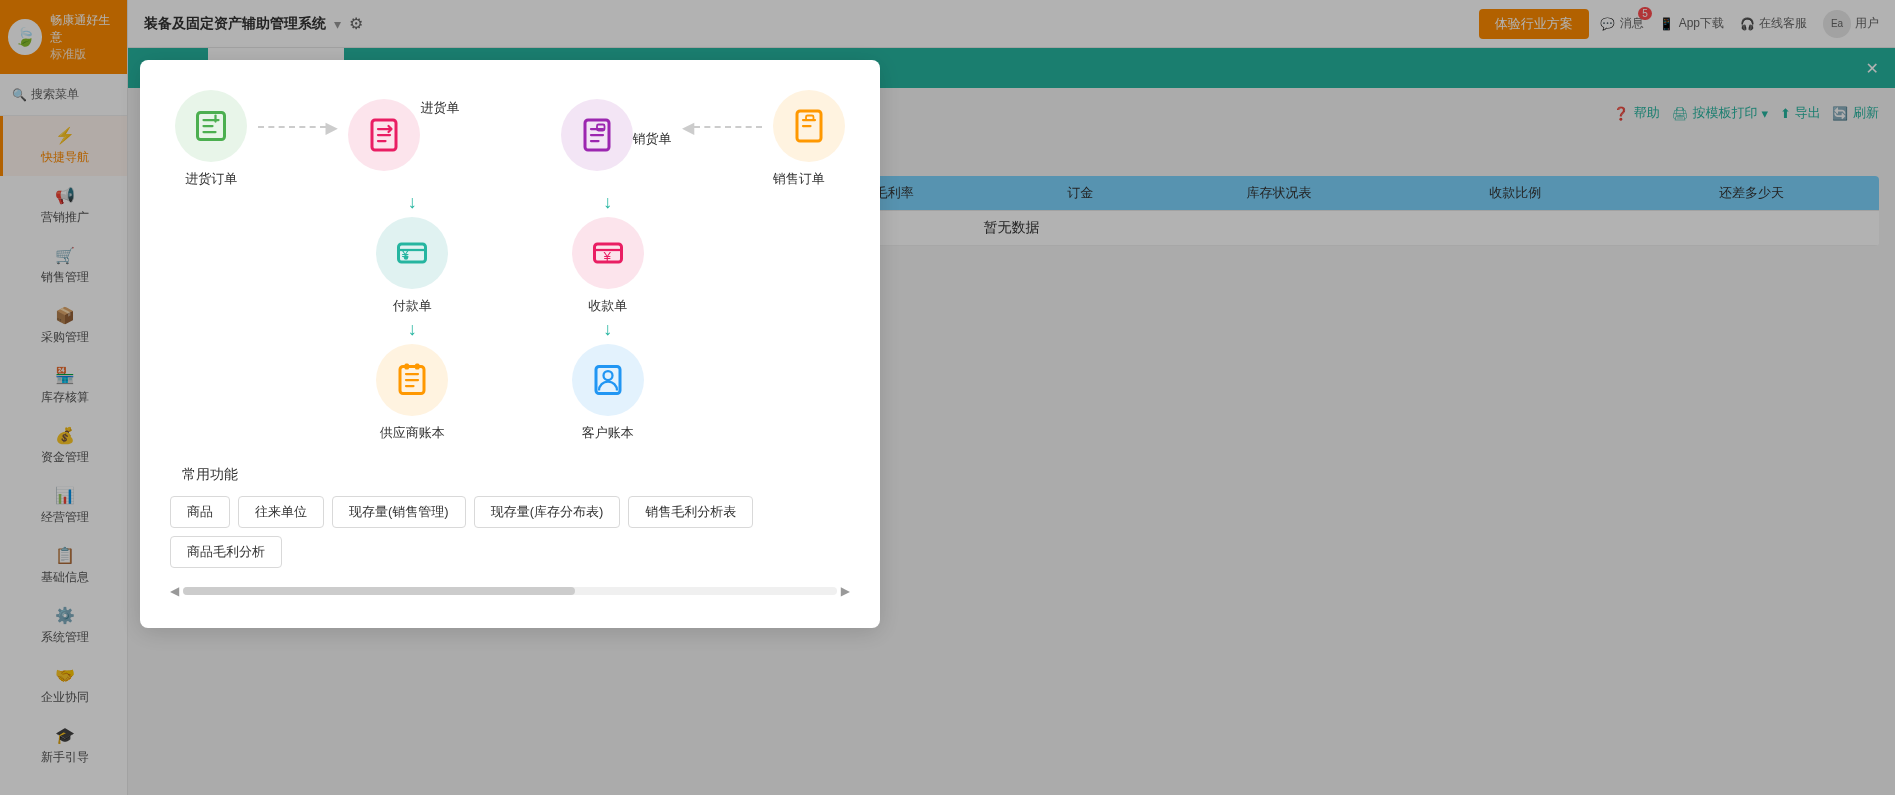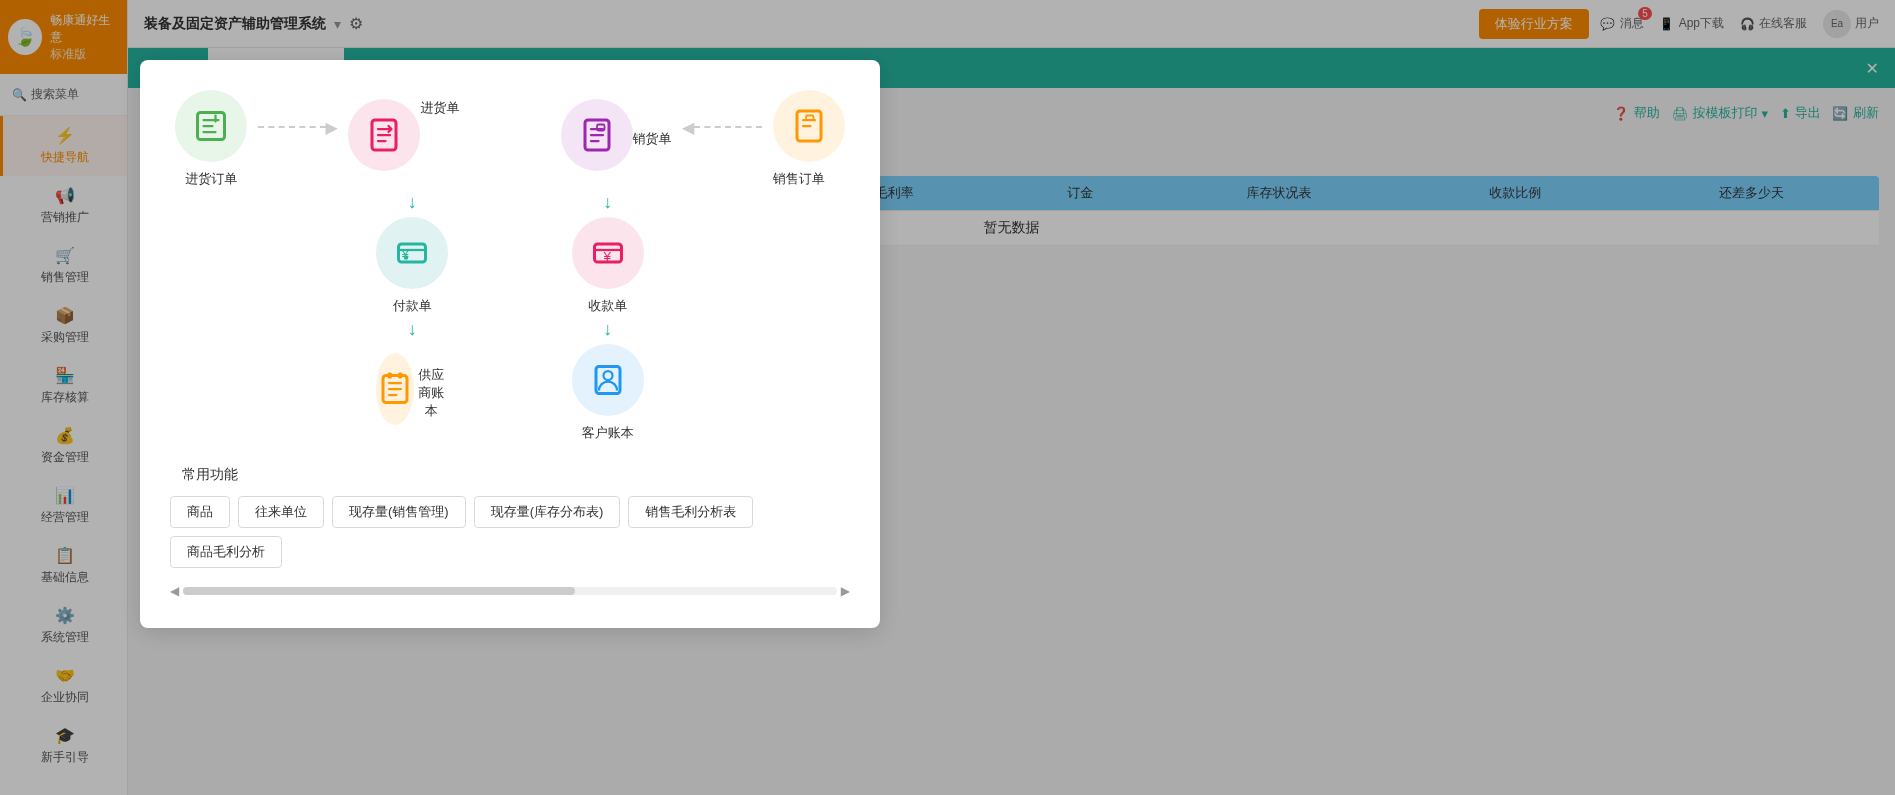--- a/index.html
+++ b/index.html
@@ -380,21 +380,21 @@
         <div style="width:80px;"></div>
         <div style="width:72px;text-align:center;color:#26b5a0;font-size:18px;">↓</div>
         <div style="width:80px;"></div>
         <div style="width:72px;"></div>
       </div>
 
       <div style="display:flex; justify-content:space-around; margin-bottom:0;">
         <div style="width:72px;"></div>
         <div style="width:80px;"></div>
 
-        <div style="display:flex; flex-direction:row; align-items:center;width:72px;">
+        <div style="display:flex; flex-direction:column; align-items:center;width:72px;">
           <div class="flow-circle orange">
             <svg width="36" height="36" viewBox="0 0 24 24" fill="none">
                 <rect x="4" y="3" width="16" height="18" rx="2" stroke="#ff9800" stroke-width="2" fill="none"></rect>
                 <path d="M8 8h8M8 12h8M8 16h5" stroke="#ff9800" stroke-width="1.5" stroke-linecap="round"></path>
                 <rect x="7" y="1" width="3" height="4" rx="1" fill="#ff9800"></rect>
                 <rect x="14" y="1" width="3" height="4" rx="1" fill="#ff9800"></rect>
               </svg>
           </div>
           <span class="flow-label">供应商账本</span>
         </div>

